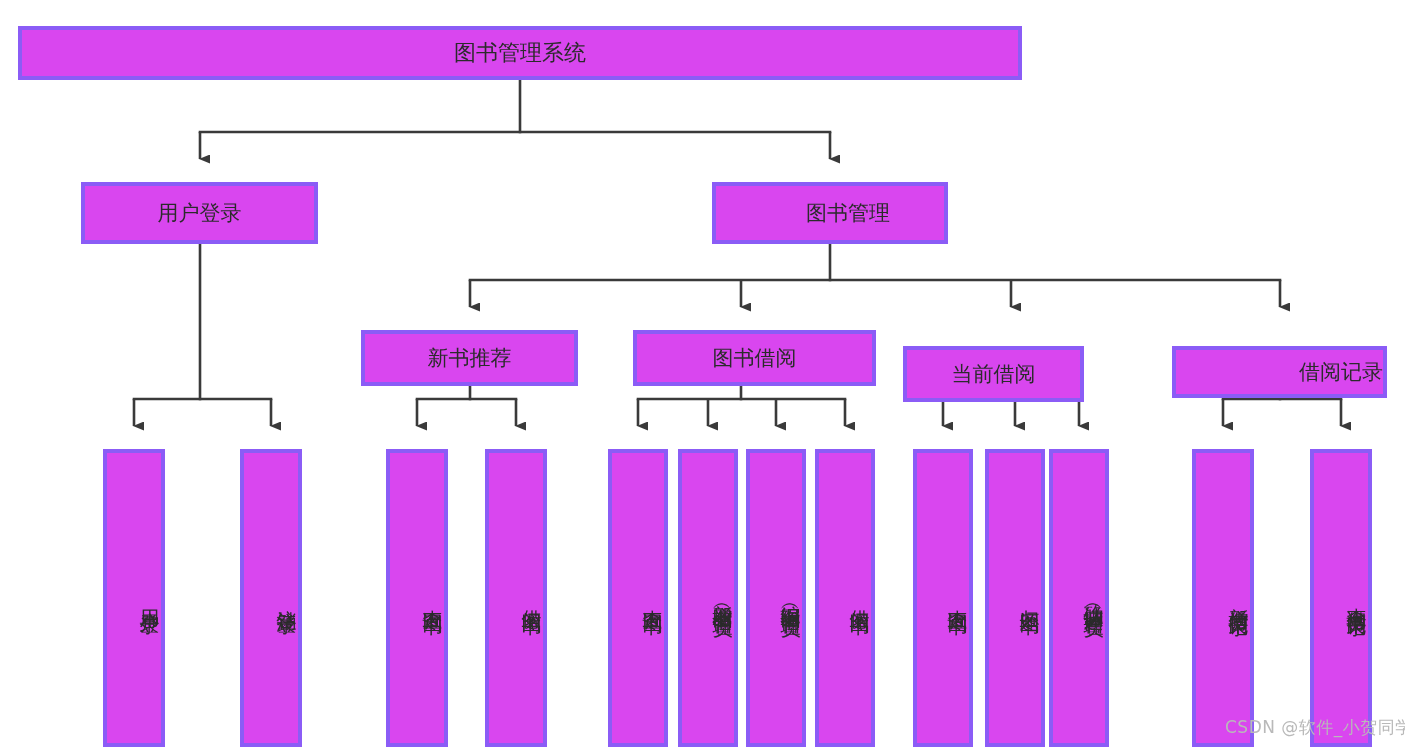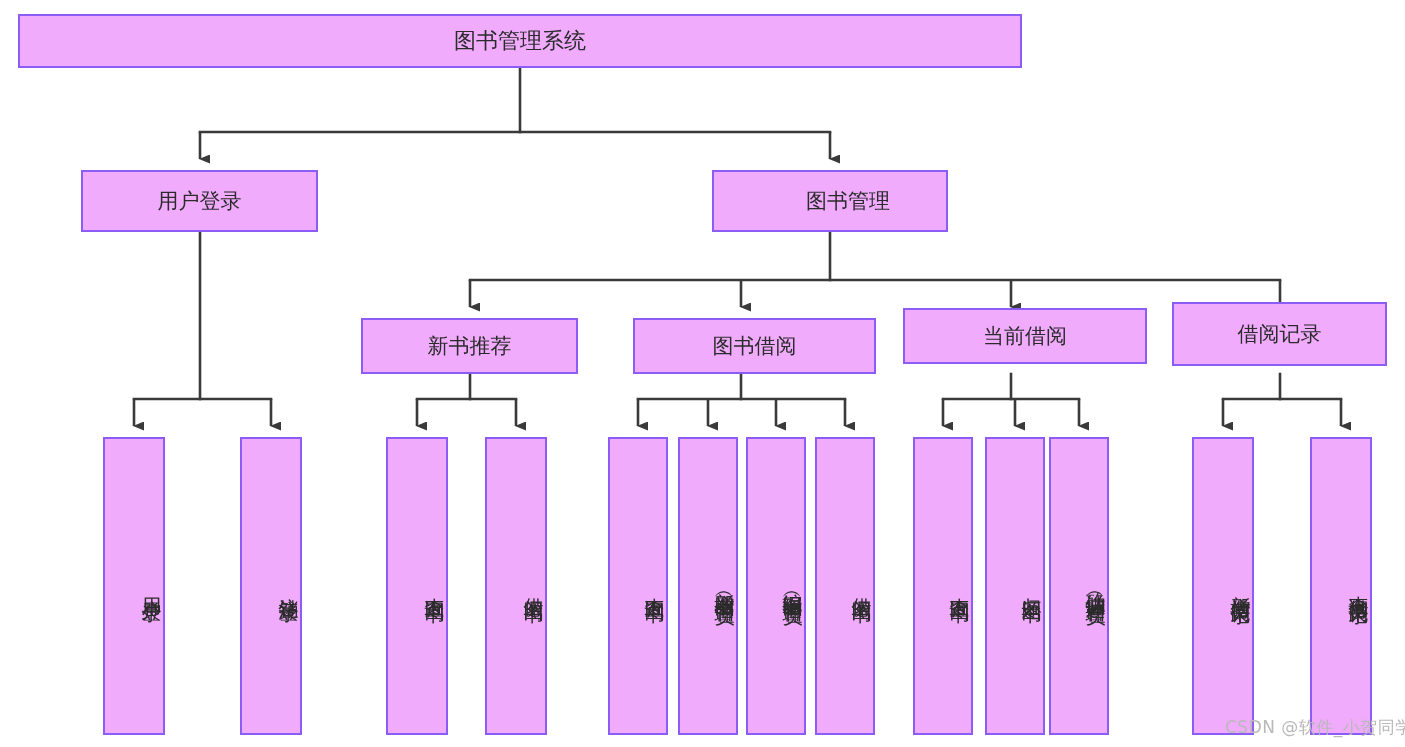--- a/index.html
+++ b/index.html
@@ -22,28 +22,29 @@
     position: absolute;
     left: 0;
     top: 0;
     width: 1405px;
     height: 747px;
     pointer-events: none;
   }
   .node {
     position: absolute;
     box-sizing: border-box;
-    background: #f0abfc;
-    border: 2px solid #8b5cf6;
+    background: #d946ef;
+    border: 4px solid #8b5cf6;
     display: flex;
     align-items: center;
     justify-content: center;
     color: #2b2b2b;
     line-height: 1.18;
     text-align: center;
+    margin-top: 12px;
   }
   .node.h {
     font-size: 21px;
   }
   .node.root {
     font-size: 22px;
   }
   .node.v {
     font-size: 20px;
     writing-mode: vertical-rl;
@@ -123,24 +124,24 @@
       </div>
       <div class="node h" style="left: 712px; top: 170px; width: 236px; height: 62px; padding-left: 36px;">
         <span>图书管理</span>
       </div>
       <div class="node h" style="left: 361px; top: 318px; width: 217px; height: 56px;">
         <span>新书推荐</span>
       </div>
       <div class="node h" style="left: 633px; top: 318px; width: 243px; height: 56px;">
         <span>图书借阅</span>
       </div>
-      <div class="node h" style="left: 903px; top: 308px; width: 244px; height: 56px; text-align: right;">
+      <div class="node h" style="left: 903px; top: 334px; width: 181px; height: 56px; text-align: right;">
         <span>当前借阅</span>
       </div>
-      <div class="node h" style="left: 1172px; top: 302px; width: 215px; height: 64px;">
+      <div class="node h" style="left: 1172px; top: 334px; width: 215px; height: 52px; justify-content: flex-end;">
         <span>借阅记录</span>
       </div>
       <div class="node v" style="left: 103px; top: 437px; width: 62px; height: 298px;">
         <span class="vlabel">用户登录</span>
       </div>
       <div class="node v" style="left: 240px; top: 437px; width: 62px; height: 298px;">
         <span class="vlabel">注销登录</span>
       </div>
       <div class="node v" style="left: 386px; top: 437px; width: 62px; height: 298px;">
         <span class="vlabel">查询图书</span>

